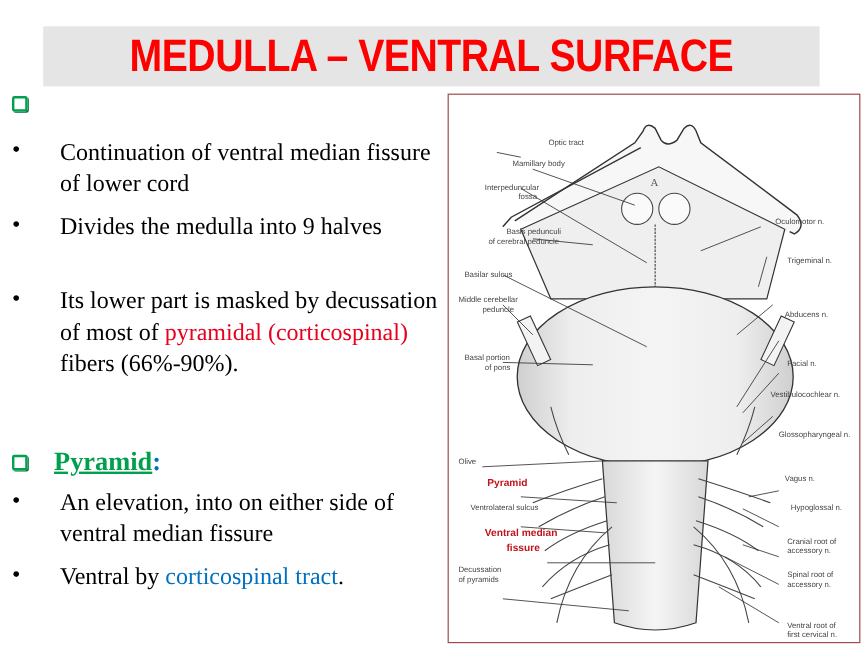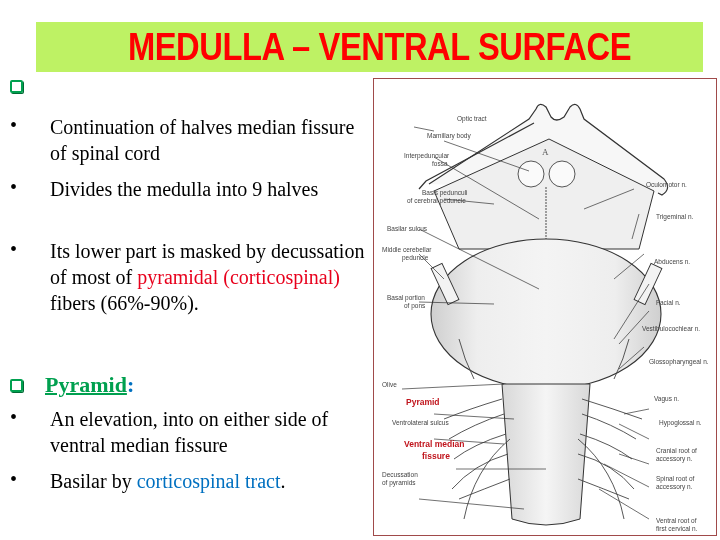--- a/index.html
+++ b/index.html
@@ -3,22 +3,22 @@
 <meta charset="utf-8">
 <style>
   html, body { margin: 0; padding: 0; }
   body {
     width: 720px; height: 540px; position: relative; overflow: hidden;
     background: #ffffff;
     font-family: "Liberation Serif", serif;
   }
   .title-banner {
     position: absolute; left: 36px; top: 22px; width: 647px; height: 50px;
-    background: #bef264;
-    display: flex; align-items: center; justify-content: center; padding-left: 20px;
+    background: #e5e5e5;
+    display: flex; align-items: center; justify-content: center;
   }
   .title-text {
     font-family: "Liberation Sans", sans-serif;
     font-weight: bold; color: #ff0000; font-size: 38px;
     letter-spacing: -0.5px;
     transform: scaleX(0.86); transform-origin: center;
     white-space: nowrap;
   }
   .left-col { position: absolute; left: 0; top: 76px; width: 370px; }
   .section-head {
@@ -62,21 +62,21 @@
 </div>
 
 <div class="left-col">
 
   <div class="section-head" style="top:4px;">
     <span class="checkbox"></span>
   </div>
 
   <div class="bullet" style="top:38px;">
     <span class="bullet-dot">•</span>
-    <span class="bullet-text">Continuation of halves median fissure of spinal cord</span>
+    <span class="bullet-text">Continuation of ventral median fissure of lower cord</span>
   </div>
 
   <div class="bullet" style="top:100px;">
     <span class="bullet-dot">•</span>
     <span class="bullet-text">Divides the medulla into 9 halves</span>
   </div>
 
   <div class="bullet" style="top:162px;">
     <span class="bullet-dot">•</span>
     <span class="bullet-text"><span>Its lower part is masked by decussation of most of </span><span class="red">pyramidal (corticospinal)</span><span> fibers (66%-90%).</span></span>
@@ -88,21 +88,21 @@
       <span class="head-colon">:</span>
   </div>
 
   <div class="bullet" style="top:330px;">
     <span class="bullet-dot">•</span>
     <span class="bullet-text">An elevation, into on either side of ventral median fissure</span>
   </div>
 
   <div class="bullet" style="top:392px;">
     <span class="bullet-dot">•</span>
-    <span class="bullet-text"><span>Basilar by </span><span class="blue-bold">corticospinal tract</span><span>.</span></span>
+    <span class="bullet-text"><span>Ventral by </span><span class="blue-bold">corticospinal tract</span><span>.</span></span>
   </div>
 </div>
 
 <div class="diagram-frame">
   <svg width="344" height="458" viewBox="0 0 344 458">
     <defs>
       <linearGradient id="ponsShade" x1="0" x2="1" y1="0" y2="0">
         <stop offset="0" stop-color="#cfcfcf"></stop>
         <stop offset="0.2" stop-color="#eeeeee"></stop>
         <stop offset="0.5" stop-color="#f4f4f4"></stop>

